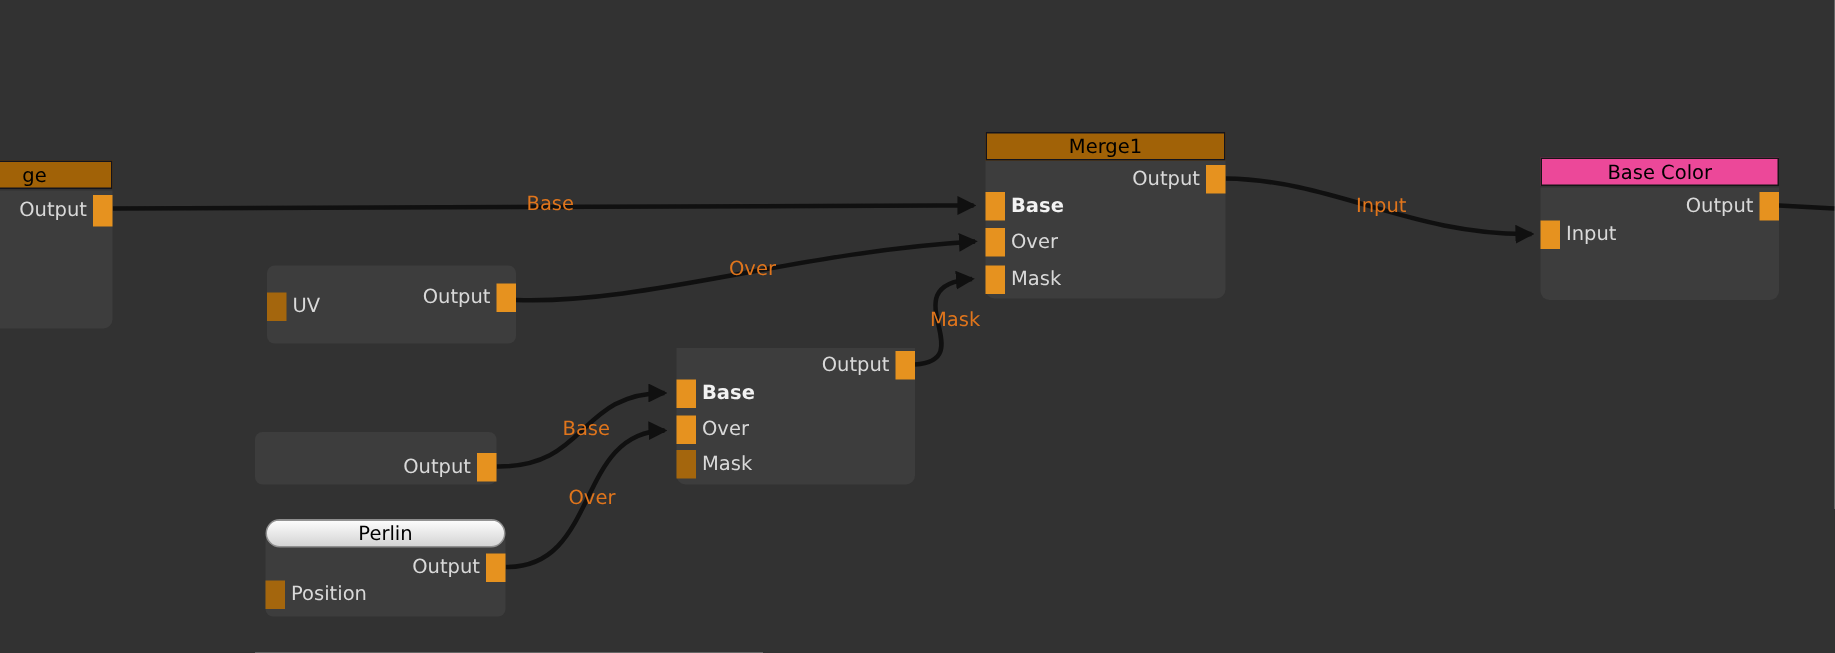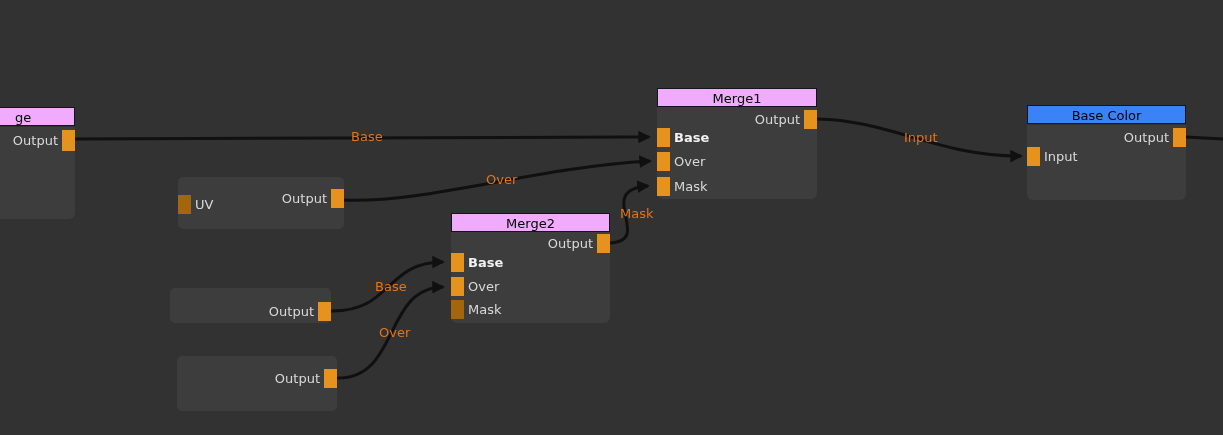--- a/index.html
+++ b/index.html
@@ -17,31 +17,31 @@
     background:#3d3d3d;
     border-radius:0 0 6px 6px;
   }
   .node.pill-node .body{top:10px;border-radius:5px;}
   .node .header{
     position:absolute;left:0;right:0;top:0;height:19px;
     text-align:center;color:#000;line-height:19px;
     box-sizing:border-box;
   }
   .hdr-blue{
-    background:#f0abfc;
+    background:#a16207;
     border:1px solid #12141f;
   }
   .hdr-pill{
     background:linear-gradient(#fdfdfd,#d4d4d4);
     border:1px solid #8f8f8f;
     border-radius:11px;
     height:20px;line-height:20px;
   }
   .hdr-flat{
-    background:#3b82f6;
+    background:#ec4899;
     border:1px solid #161616;
     height:20px;line-height:20px;
   }
   .hdr-cut{text-align:left;padding-left:2px;height:20px;line-height:20px;}
   .row{
     position:absolute;left:0;right:0;height:19px;
     display:flex;align-items:center;gap:4px;
   }
   .row.out{justify-content:flex-end;}
   .row.in{justify-content:flex-start;}
@@ -98,29 +98,33 @@
   <div class="node pill-node" style="left:170px;top:278px;width:161px;height:45px">
     <div class="body"></div>
     <div class="row out" style="top:24px">
       <span class="plabel">Output</span>
       <span class="psq con"></span>
     </div>
   </div>
 
   <div class="node pill-node" style="left:177px;top:346px;width:160px;height:65px">
     <div class="body"></div>
+    <div class="header hdr-pill">Perlin</div>
     <div class="row out" style="top:23px">
       <span class="plabel">Output</span>
       <span class="psq con"></span>
+    </div>
+    <div class="row in" style="top:41px">
+      <span class="psq unc"></span>
+      <span class="plabel">Position</span>
     </div>
   </div>
 
   <div class="node" style="left:451px;top:213px;width:159px;height:110px">
     <div class="body" style="top:19px"></div>
-    <div class="header hdr-blue">Merge2</div>
     <div class="row out" style="top:21px">
       <span class="plabel">Output</span>
       <span class="psq con"></span>
     </div>
     <div class="row in" style="top:40px">
       <span class="psq con"></span>
       <span class="plabel bold">Base</span>
     </div>
     <div class="row in" style="top:64px">
       <span class="psq con"></span>

